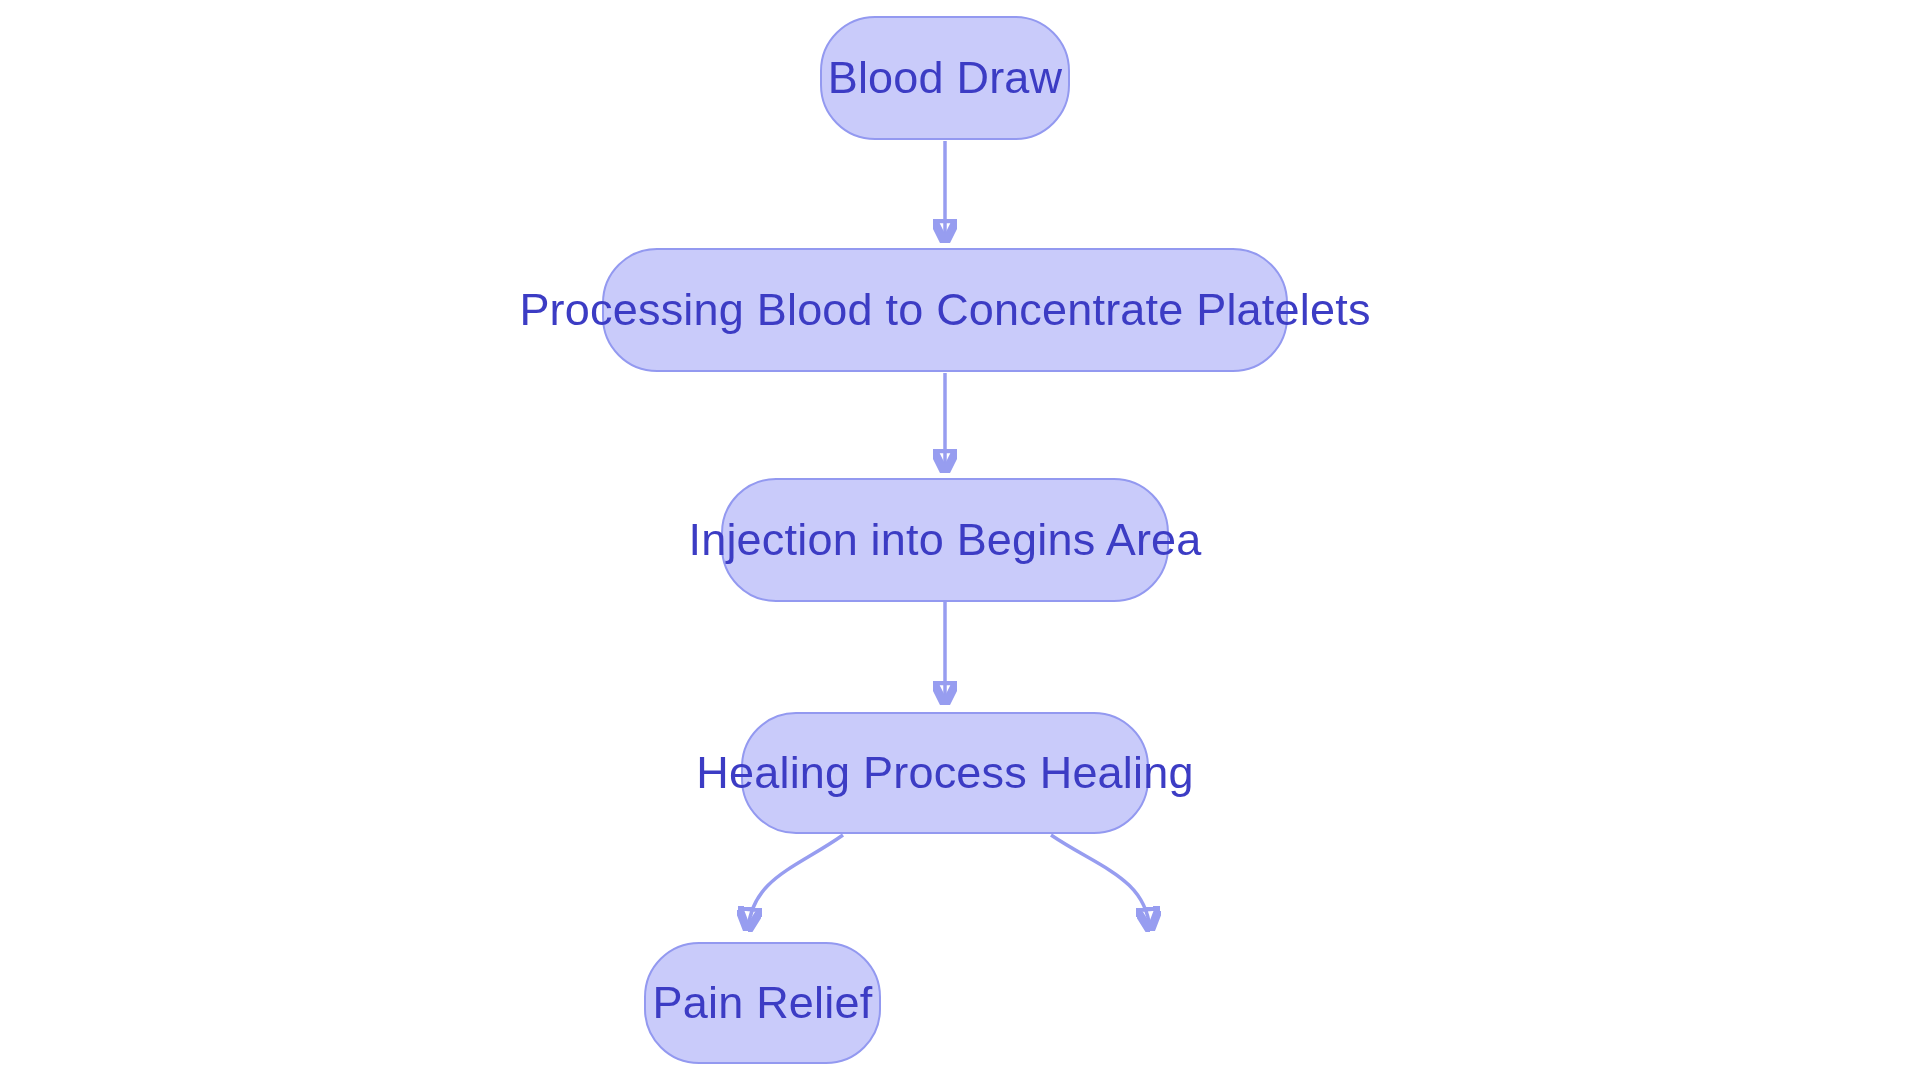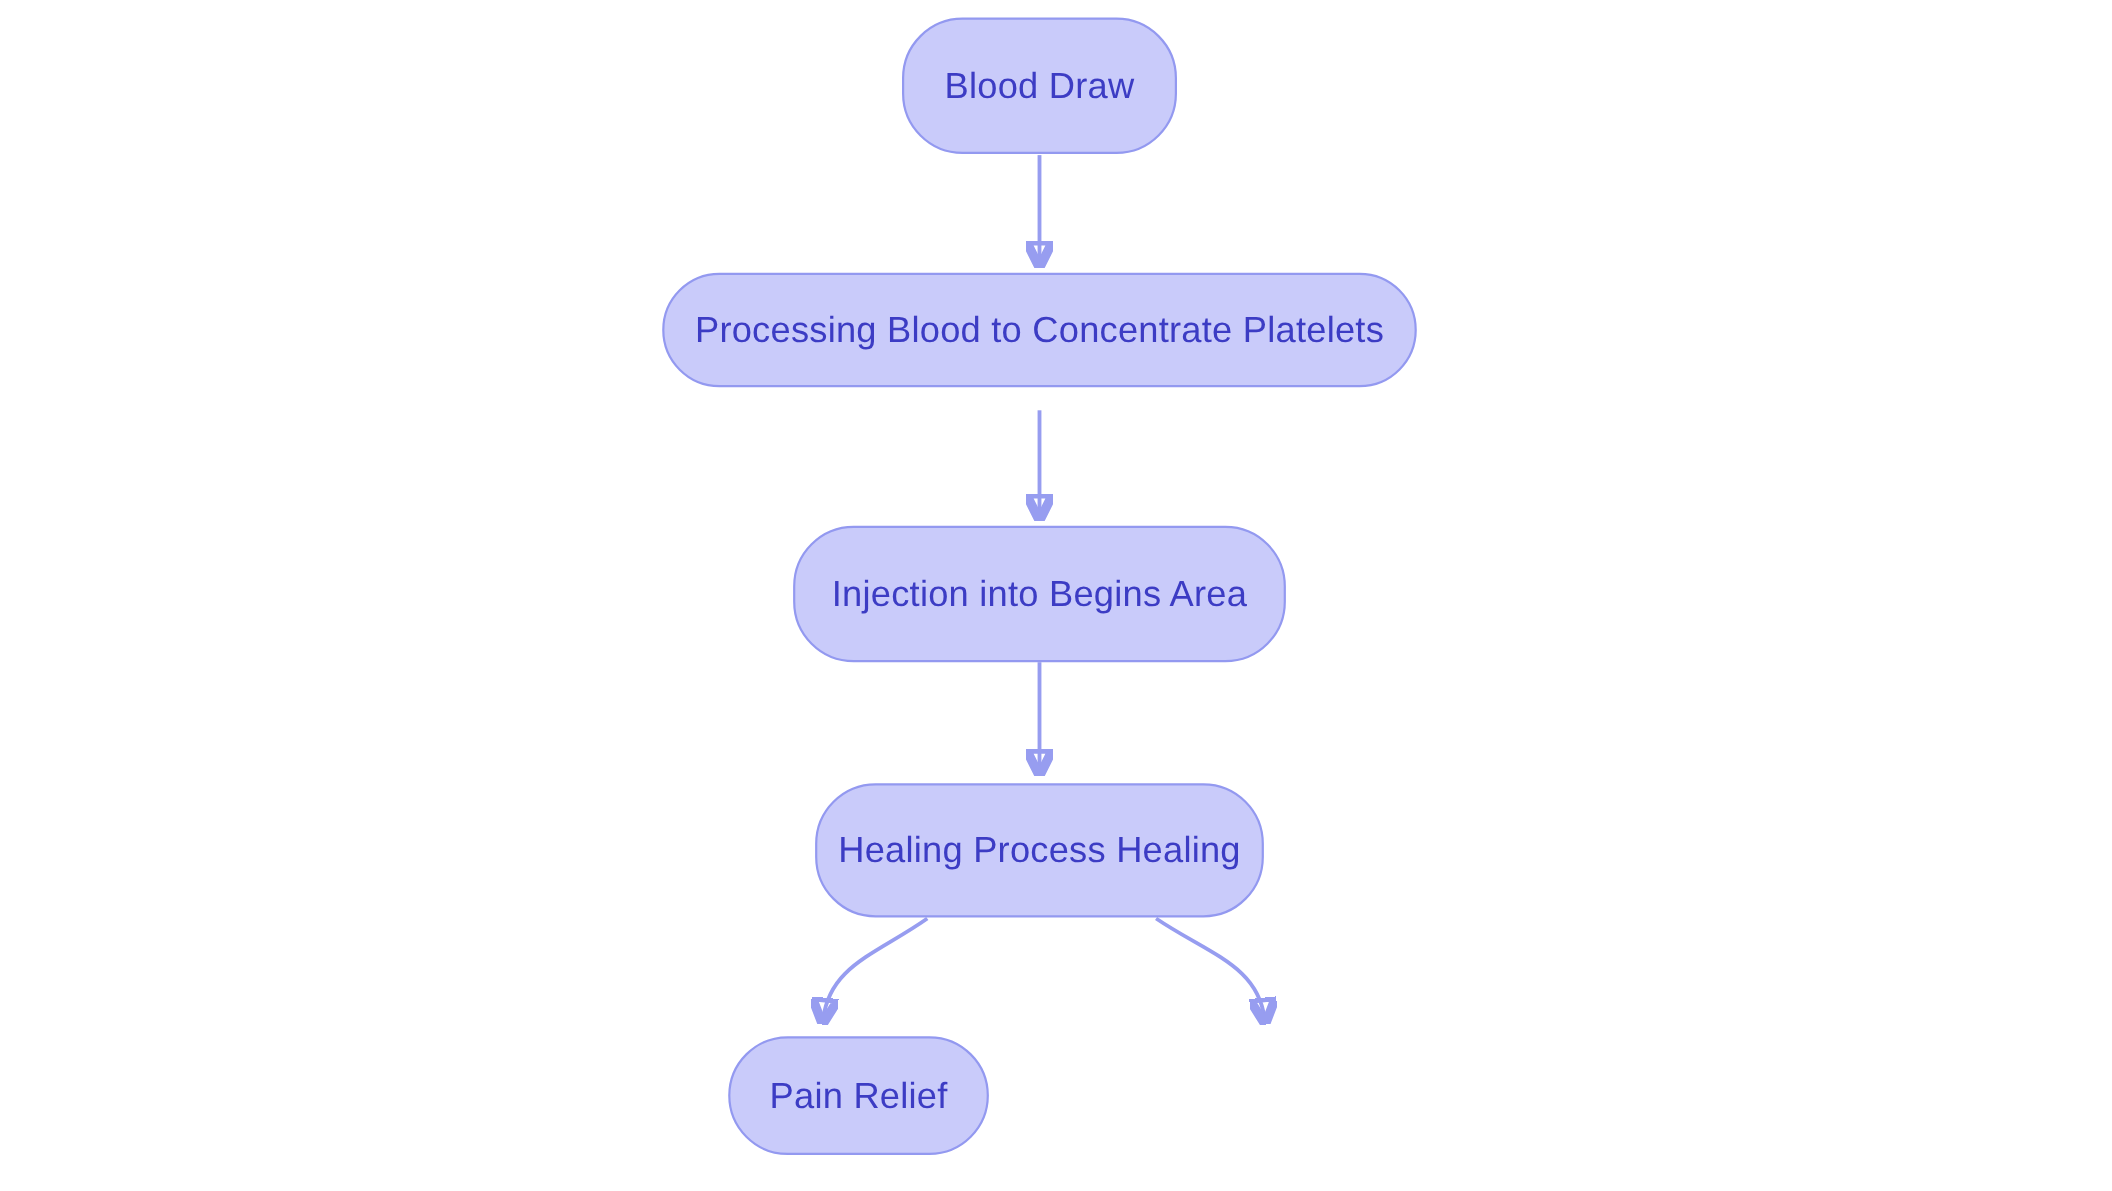--- a/index.html
+++ b/index.html
@@ -31,21 +31,21 @@
   .node {
     position: absolute;
     box-sizing: border-box;
     background: #c9cbfa;
     border: 2.5px solid #9399f0;
     border-radius: 55px;
     display: flex;
     align-items: center;
     justify-content: center;
     color: #3c3cc4;
-    font-size: 33px;
+    font-size: 45px;
     letter-spacing: 0.2px;
     white-space: nowrap;
   }
   .node span { display: block; }
 </style>
 </head>
 <body>
 
 <div class="canvas">
 
@@ -59,30 +59,30 @@
     <path d="M 945 373 L 945 471" marker-end="url(#arrowhead)"></path>
     <path d="M 945 602 L 945 703" marker-end="url(#arrowhead)"></path>
     <path d="M 843 835 C 796 868, 753 878, 748 929" marker-end="url(#arrowhead)"></path>
     <path d="M 1051 835 C 1100 868, 1145 878, 1150 929" marker-end="url(#arrowhead)"></path>
   </svg>
 
   <div class="node" style="left:820px; top:16px; width:250px; height:124px;">
     <span>Blood Draw</span>
   </div>
 
-  <div class="node" style="left:602px; top:248px; width:686px; height:104px;text-align:center;">
+  <div class="node" style="left:602px; top:248px; width:686px; height:124px;text-align:center;">
     <span>Processing Blood to Concentrate Platelets</span>
   </div>
 
   <div class="node" style="left:721px; top:478px; width:448px; height:124px;">
     <span>Injection into Begins Area</span>
   </div>
 
   <div class="node" style="left:741px; top:712px; width:408px; height:122px;">
     <span>Healing Process Healing</span>
   </div>
 
-  <div class="node" style="left:662px; top:942px; width:237px; height:108px;">
+  <div class="node" style="left:644px; top:942px; width:237px; height:122px;">
     <span>Pain Relief</span>
   </div>
 
 
 </div>
 
 </body></html>

